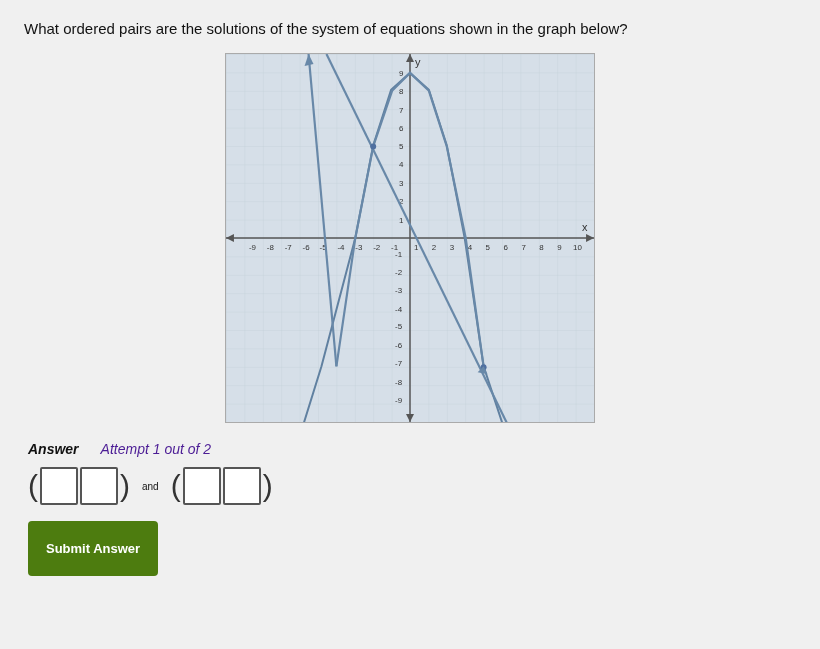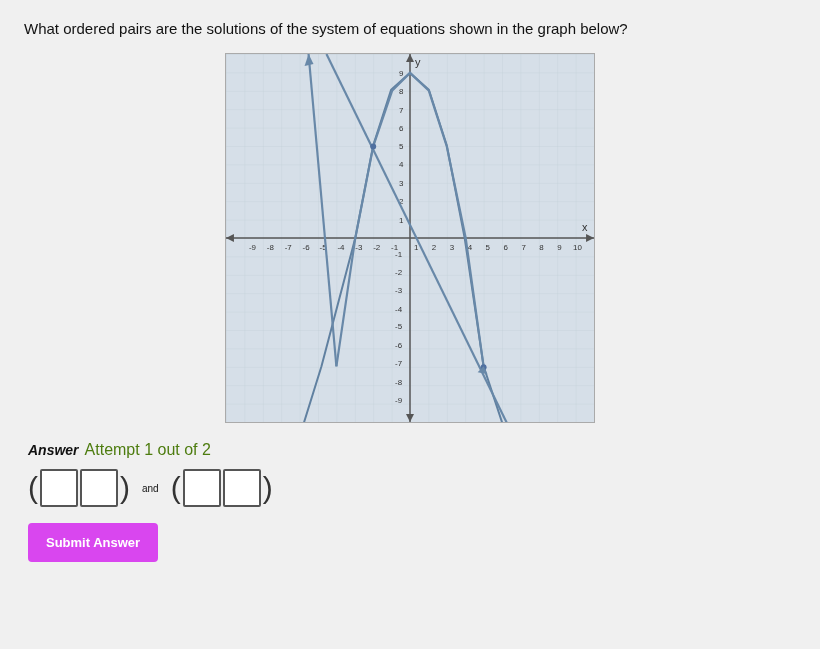--- a/index.html
+++ b/index.html
@@ -43,31 +43,32 @@
       border: 1px solid #aaa;
     }
     .answer-section {
       margin-top: 8px;
       padding-left: 4px;
     }
     .answer-label-row {
       display: flex;
       align-items: center;
       margin-bottom: 10px;
-      gap: 6px;
+      gap: 22px;
     }
     .answer-label {
       font-size: 14px;
       font-weight: bold;
       font-style: italic;
       color: #111;
     }
     .attempt-label {
-      font-size: 16px;
-      color: #4d7c0f;
+      font-size: 14px;
+      color: #4c1d95;
+      font-style: italic;
     }
     .inputs-row {
       display: flex;
       align-items: center;
       gap: 6px;
       margin-bottom: 16px;
     }
     .ordered-pair {
       display: flex;
       align-items: center;
@@ -88,24 +89,24 @@
       text-align: center;
       outline: none;
       border-radius: 2px;
     }
     .and-text {
       font-size: 10px;
       color: #111;
       padding: 0 6px;
     }
     .submit-btn {
-      background: #d946ef;
+      background: #4d7c0f;
       color: white;
       border: none;
-      padding: 12px 18px;
+      padding: 20px 18px;
       font-size: 13px;
       border-radius: 4px;
       cursor: pointer;
       font-weight: bold;
     }
   </style>
 </head>
 <body>
 
 <div class="page-container">

